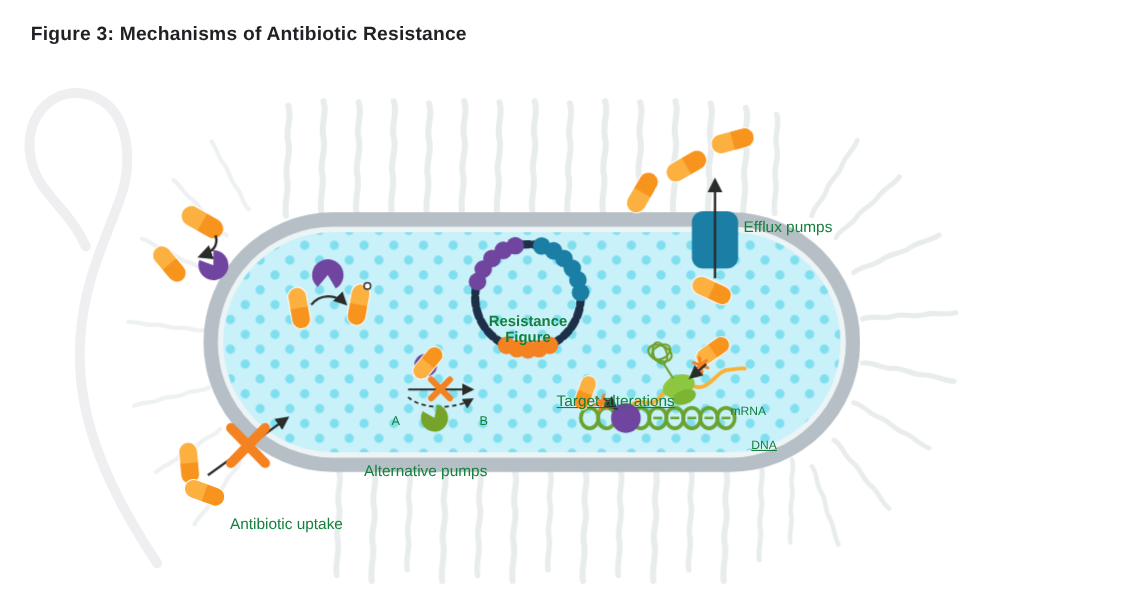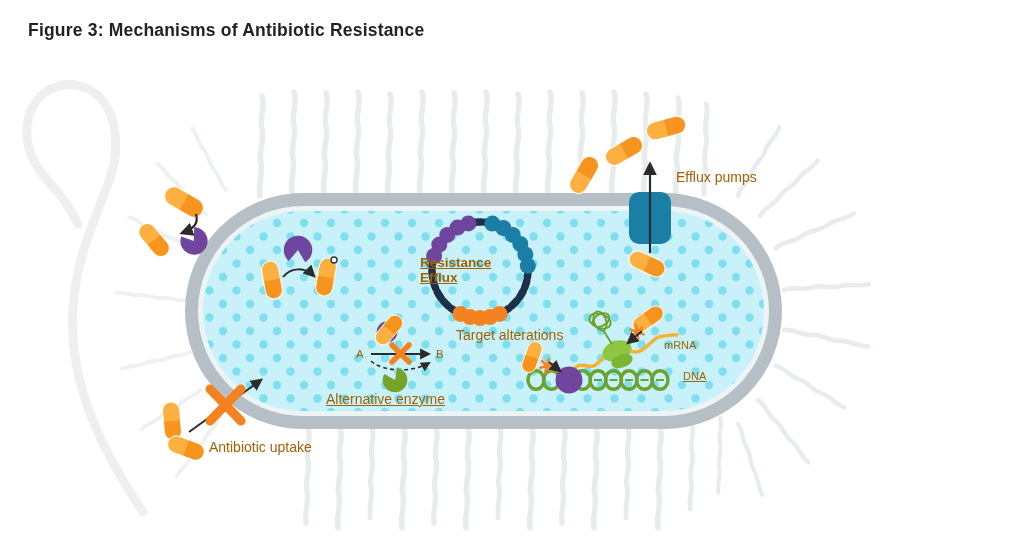--- a/index.html
+++ b/index.html
@@ -6,22 +6,22 @@
   .stage{
     position:relative;width:880px;height:549px;overflow:hidden;background:#fff;
     font-family:"Liberation Sans","DejaVu Sans",sans-serif;
   }
   .stage svg{position:absolute;left:0;top:0;}
   .title{
     position:absolute;left:28px;top:20px;font-size:17.5px;font-weight:700;
     color:#1f2125;letter-spacing:.2px;
   }
   .labels{position:absolute;inset:0;pointer-events:none;}
-  .lbl{position:absolute;color:#a16207;font-size:14px;line-height:1.08;white-space:nowrap;}
-  .lbl.center{text-decoration:underline;}
+  .lbl{position:absolute;color:#15803d;font-size:14px;line-height:1.08;white-space:nowrap;margin-top:29px;}
+  .lbl.center{text-align:center;}
   .lbl.small{font-size:11.5px;}
   .lbl.big{font-size:11px;}
   .lbl.bold{font-weight:700;}
   
   .c-pill-light{fill:var(--pill-light,#FBB040);}
   .c-pill-dark{fill:var(--pill-dark,#F7941E);}
   .c-purple{fill:var(--enzyme-purple,#7045A0);}
   .c-green{fill:var(--enzyme-green,#76A32A);}
   .c-membrane{fill:var(--membrane-gray,#B5BFC5);}
   .c-rim{fill:var(--membrane-inner,#ECF4F6);}
@@ -238,24 +238,24 @@
       <use href="#star" class="s-cross" transform="translate(637,332) rotate(-10)" stroke-width="2.6"></use>
       <line class="s-arrow" x1="642" y1="331" x2="628" y2="343" stroke-width="2" marker-end="url(#ah)"></line>
     </g>
   </svg>
 
   <div class="title">Figure 3: Mechanisms of Antibiotic Resistance</div>
 
   <div class="labels">
     <div class="lbl center bold" style="left:420px;top:256px;width:120px;font-size:13.5px;">
       <div>Resistance</div>
-      <div>Efflux</div>
+      <div>Figure</div>
     </div>
-    <div class="lbl" style="left:456px;top:328px;">Target alterations</div>
+    <div class="lbl" style="left:506px;top:328px;text-decoration:underline;">Target alterations</div>
     <div class="lbl" style="left:676px;top:170px;">Efflux pumps</div>
-    <div class="lbl center" style="left:326px;top:392px;width:122px;">Alternative enzyme</div>
+    <div class="lbl center" style="left:326px;top:392px;width:122px;">Alternative pumps</div>
     <div class="lbl" style="left:209px;top:440px;">Antibiotic uptake</div>
     <div class="lbl big" style="left:664px;top:340px;">mRNA</div>
     <div class="lbl big" style="left:683px;top:371px;text-decoration:underline;">DNA</div>
     <div class="lbl small" style="left:356px;top:348px;">A</div>
     <div class="lbl small" style="left:436px;top:348px;">B</div>
   </div>
 </div>
 
 </body></html>

